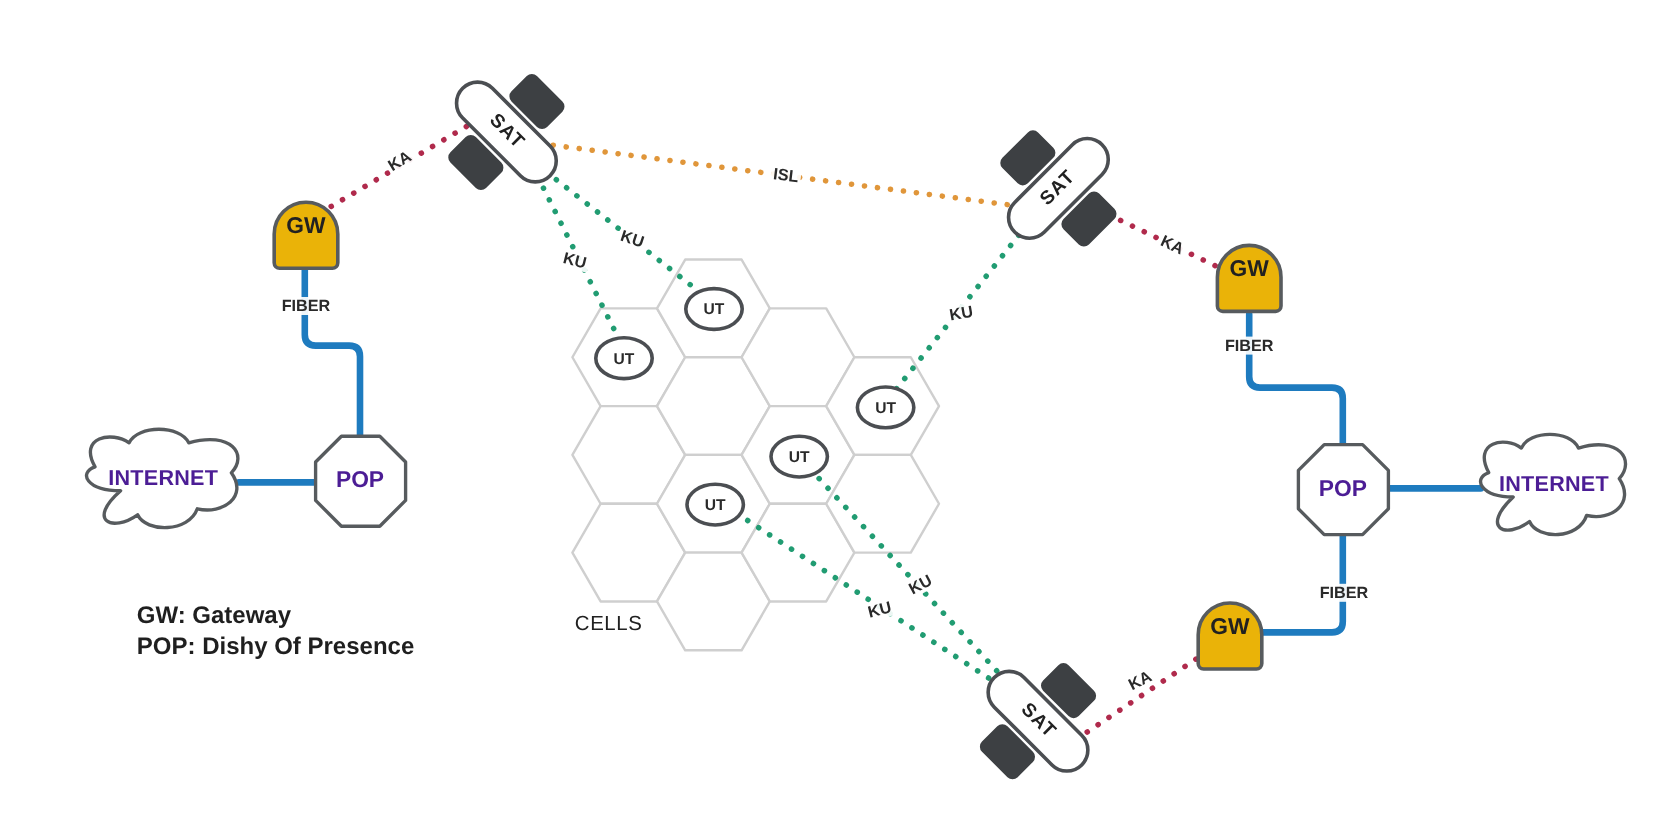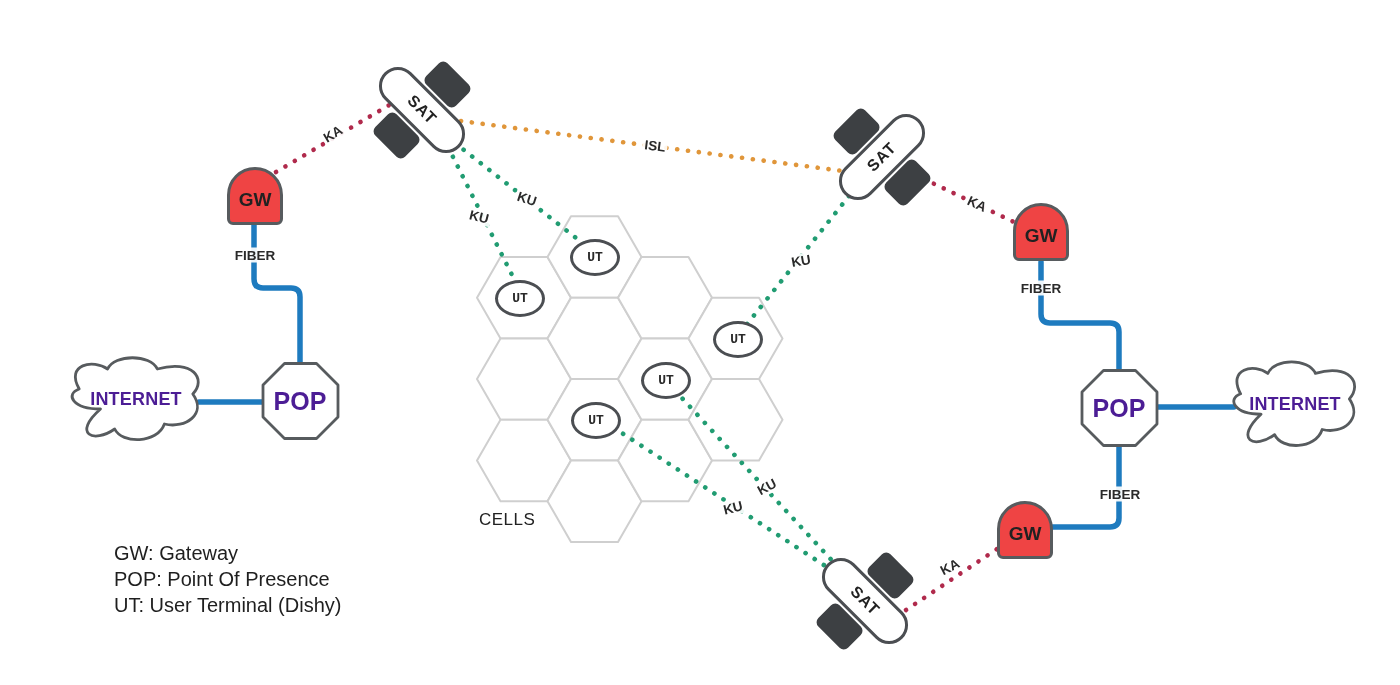--- a/index.html
+++ b/index.html
@@ -6,35 +6,35 @@
   body{
     width:1400px;height:685px;position:relative;background:#ffffff;
     font-family:"Liberation Sans", sans-serif;overflow:hidden;color:#212121;
   }
   #stage{position:absolute;inset:0;}
   svg{position:absolute;left:0;top:0;}
 
   
   .gw{
     position:absolute;width:56px;height:58px;box-sizing:border-box;
-    background:#ef4444;border:3px solid #575b5e;border-radius:28px 28px 6px 6px;
-    display:flex;align-items:center;justify-content:center;
+    background:#eab308;border:3px solid #575b5e;border-radius:28px 28px 6px 6px;
+    display:flex;align-items:flex-start;justify-content:center;
     font-weight:bold;font-size:19px;padding-top:8px;color:#212121;
   }
   .ut{
     position:absolute;width:50px;height:37px;box-sizing:border-box;
     background:#fff;border:3px solid #4b4e52;border-radius:50%;
     display:flex;align-items:center;justify-content:center;
-    font-weight:bold;font-size:13px;color:#2a2a2a;font-family:Liberation Mono, monospace;
+    font-weight:bold;font-size:13px;color:#2a2a2a;
   }
   .node-text{
     position:absolute;transform:translate(-50%,-50%);
     font-weight:bold;color:#4c1d95;white-space:nowrap;
   }
-  .pop-text{font-size:25px;}
+  .pop-text{font-size:19px;}
   .internet-text{font-size:18px;letter-spacing:.2px;}
 
   
   .sat{position:absolute;width:120px;height:120px;}
   .sat .panel{
     position:absolute;left:39px;width:42px;height:30px;
     background:#3d4043;border-radius:6px;
   }
   .sat .panel.top{top:9px;}
   .sat .panel.bottom{top:81px;}
@@ -44,21 +44,21 @@
     display:flex;align-items:center;justify-content:center;
     font-weight:bold;font-size:16px;letter-spacing:1px;color:#212121;
   }
 
   
   .link-label{
     position:absolute;font-weight:bold;font-size:13.5px;color:#2a2a2a;
     background:rgba(255,255,255,.92);padding:0 2px;white-space:nowrap;
   }
   .cells-label{position:absolute;left:479px;top:510px;font-weight:normal;font-size:17px;letter-spacing:.5px;}
-  .legend{position:absolute;left:114px;top:540px;font-weight:normal;font-size:20px;line-height:26px;color:#1f1f1f;}
+  .legend{position:absolute;left:114px;top:500px;font-weight:bold;font-size:20px;line-height:26px;color:#1f1f1f;}
 </style>
 </head>
 <body>
 
 <div id="stage">
 
   <svg width="1400" height="685" viewBox="0 0 1400 685">
 
     <g fill="#ffffff" stroke="#cfcfcf" stroke-width="2" stroke-linejoin="round">
       <polygon points="477,297.7 500.5,257 547.5,257 571,297.7 547.5,338.4 500.5,338.4"></polygon>
@@ -169,17 +169,16 @@
   <div class="link-label" style="left:767px;top:487px;transform:translate(-50%,-50%) rotate(-28deg);">KU</div>
   <div class="link-label" style="left:950px;top:567px;transform:translate(-50%,-50%) rotate(-27deg);">KA</div>
   <div class="link-label" style="left:255px;top:255px;transform:translate(-50%,-50%);">FIBER</div>
   <div class="link-label" style="left:1041px;top:288px;transform:translate(-50%,-50%);">FIBER</div>
   <div class="link-label" style="left:1120px;top:494px;transform:translate(-50%,-50%);">FIBER</div>
 
   <div class="cells-label">CELLS</div>
 
   <div class="legend">
     <div>GW: Gateway</div>
-    <div>POP: Point Of Presence</div>
-    <div>UT: User Terminal (Dishy)</div>
+    <div>POP: Dishy Of Presence</div>
   </div>
 
 </div>
 
 </body></html>

